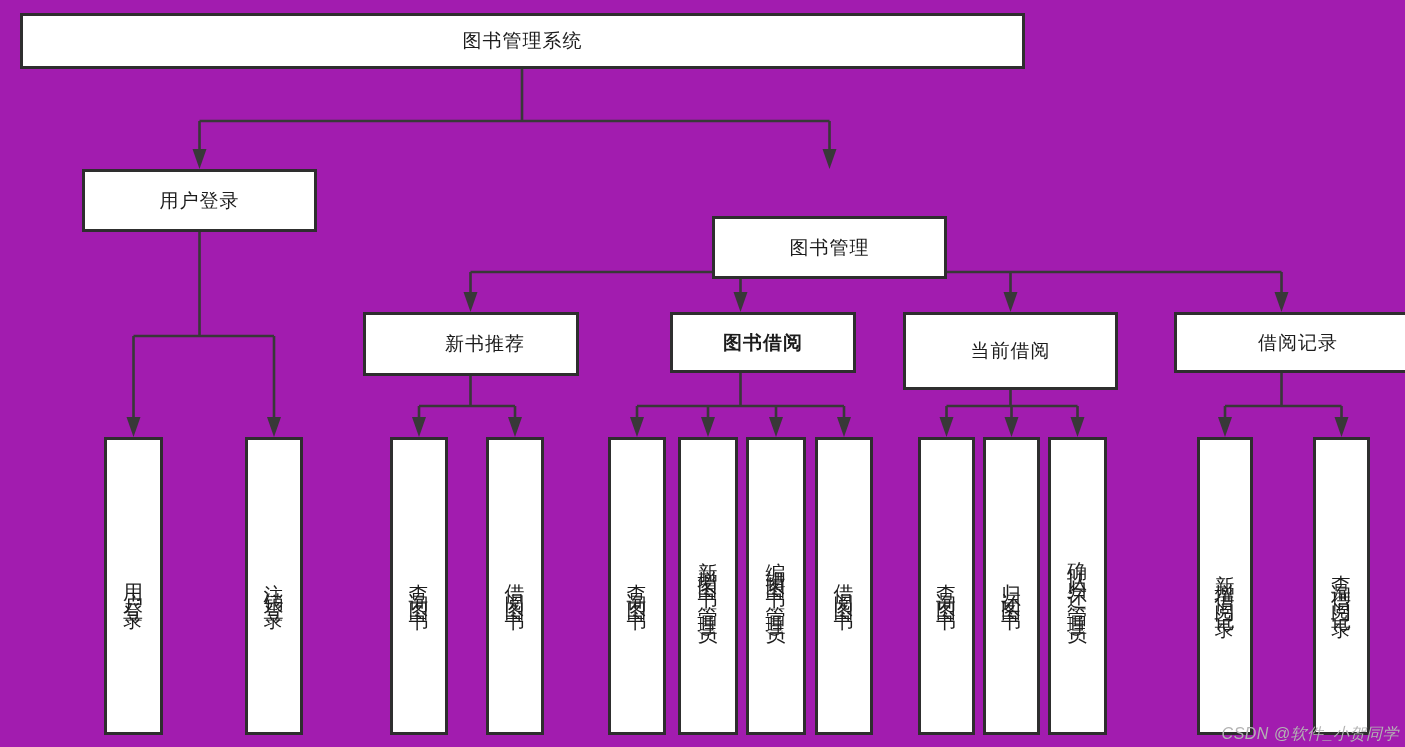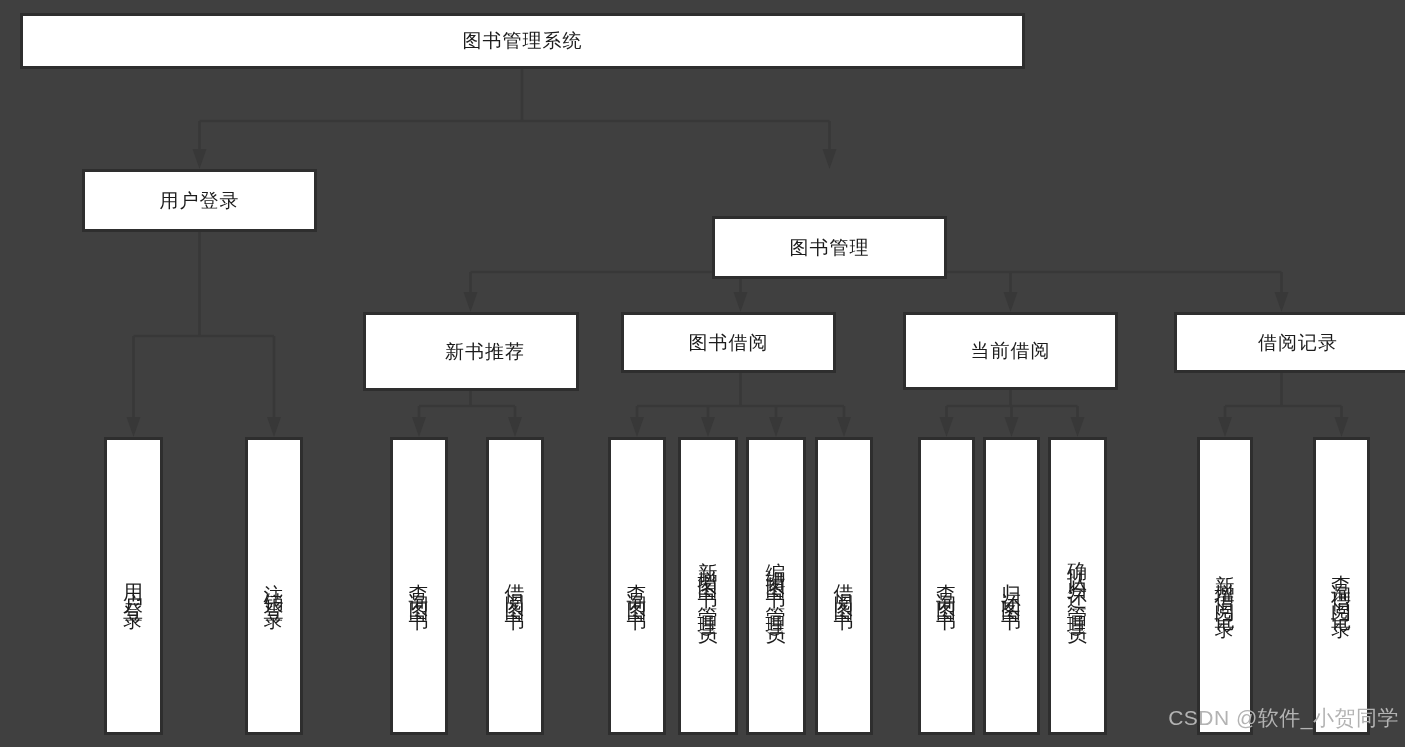--- a/index.html
+++ b/index.html
@@ -1,20 +1,20 @@
 <!DOCTYPE html>
 <html><head>
 <meta charset="utf-8">
 <style>
   html, body { margin: 0; padding: 0; background: #ffffff; }
   #stage {
     position: relative;
     width: 1405px;
     height: 747px;
-    background: #404040;
+    background: #a21caf;
     overflow: hidden;
     font-family: "Liberation Sans", "DejaVu Sans", sans-serif;
   }
   .hbox {
     position: absolute;
     box-sizing: border-box;
     border: 3px solid #2e2e2e;
     background: #ffffff;
     display: flex;
     align-items: center;
@@ -56,25 +56,26 @@
     stroke: #383838;
     stroke-width: 2.6;
   }
   #connector-layer path.ah {
     fill: #383838;
     stroke: none;
   }
   #watermark {
     position: absolute;
     right: 6px;
-    bottom: 15px;
-    font-size: 21px;
+    bottom: 2px;
+    font-size: 16px;
     color: #b3b3b3;
     z-index: 5;
     letter-spacing: 0.5px;
+    font-style: italic;
   }
 </style>
 </head>
 <body>
 
 <div id="stage">
 
   <svg id="connector-layer" width="1405" height="747" viewBox="0 0 1405 747" xmlns="http://www.w3.org/2000/svg">
 
     <g>
@@ -129,24 +130,24 @@
     <span>图书管理系统</span>
   </div>
 
   <div class="hbox" style="left:82px; top:169px; width:235px; height:63px;">
     <span>用户登录</span>
   </div>
   <div class="hbox" style="left:712px; top:169px; width:235px; height:63px;margin-top:47px;">
     <span>图书管理</span>
   </div>
 
-  <div class="hbox" style="left:363px; top:312px; width:216px; height:79px;padding-left:28px;">
+  <div class="hbox" style="left:363px; top:312px; width:216px; height:64px;padding-left:28px;">
     <span>新书推荐</span>
   </div>
-  <div class="hbox" style="left:621px; top:312px; width:215px; height:61px;">
+  <div class="hbox" style="left:670px; top:312px; width:186px; height:61px;font-weight:bold;">
     <span>图书借阅</span>
   </div>
   <div class="hbox" style="left:903px; top:312px; width:215px; height:78px;">
     <span>当前借阅</span>
   </div>
   <div class="hbox" style="left:1174px; top:312px; width:248px; height:61px;">
     <span>借阅记录</span>
   </div>
 
   <div class="vbox" style="left:104px; width:59px;">

